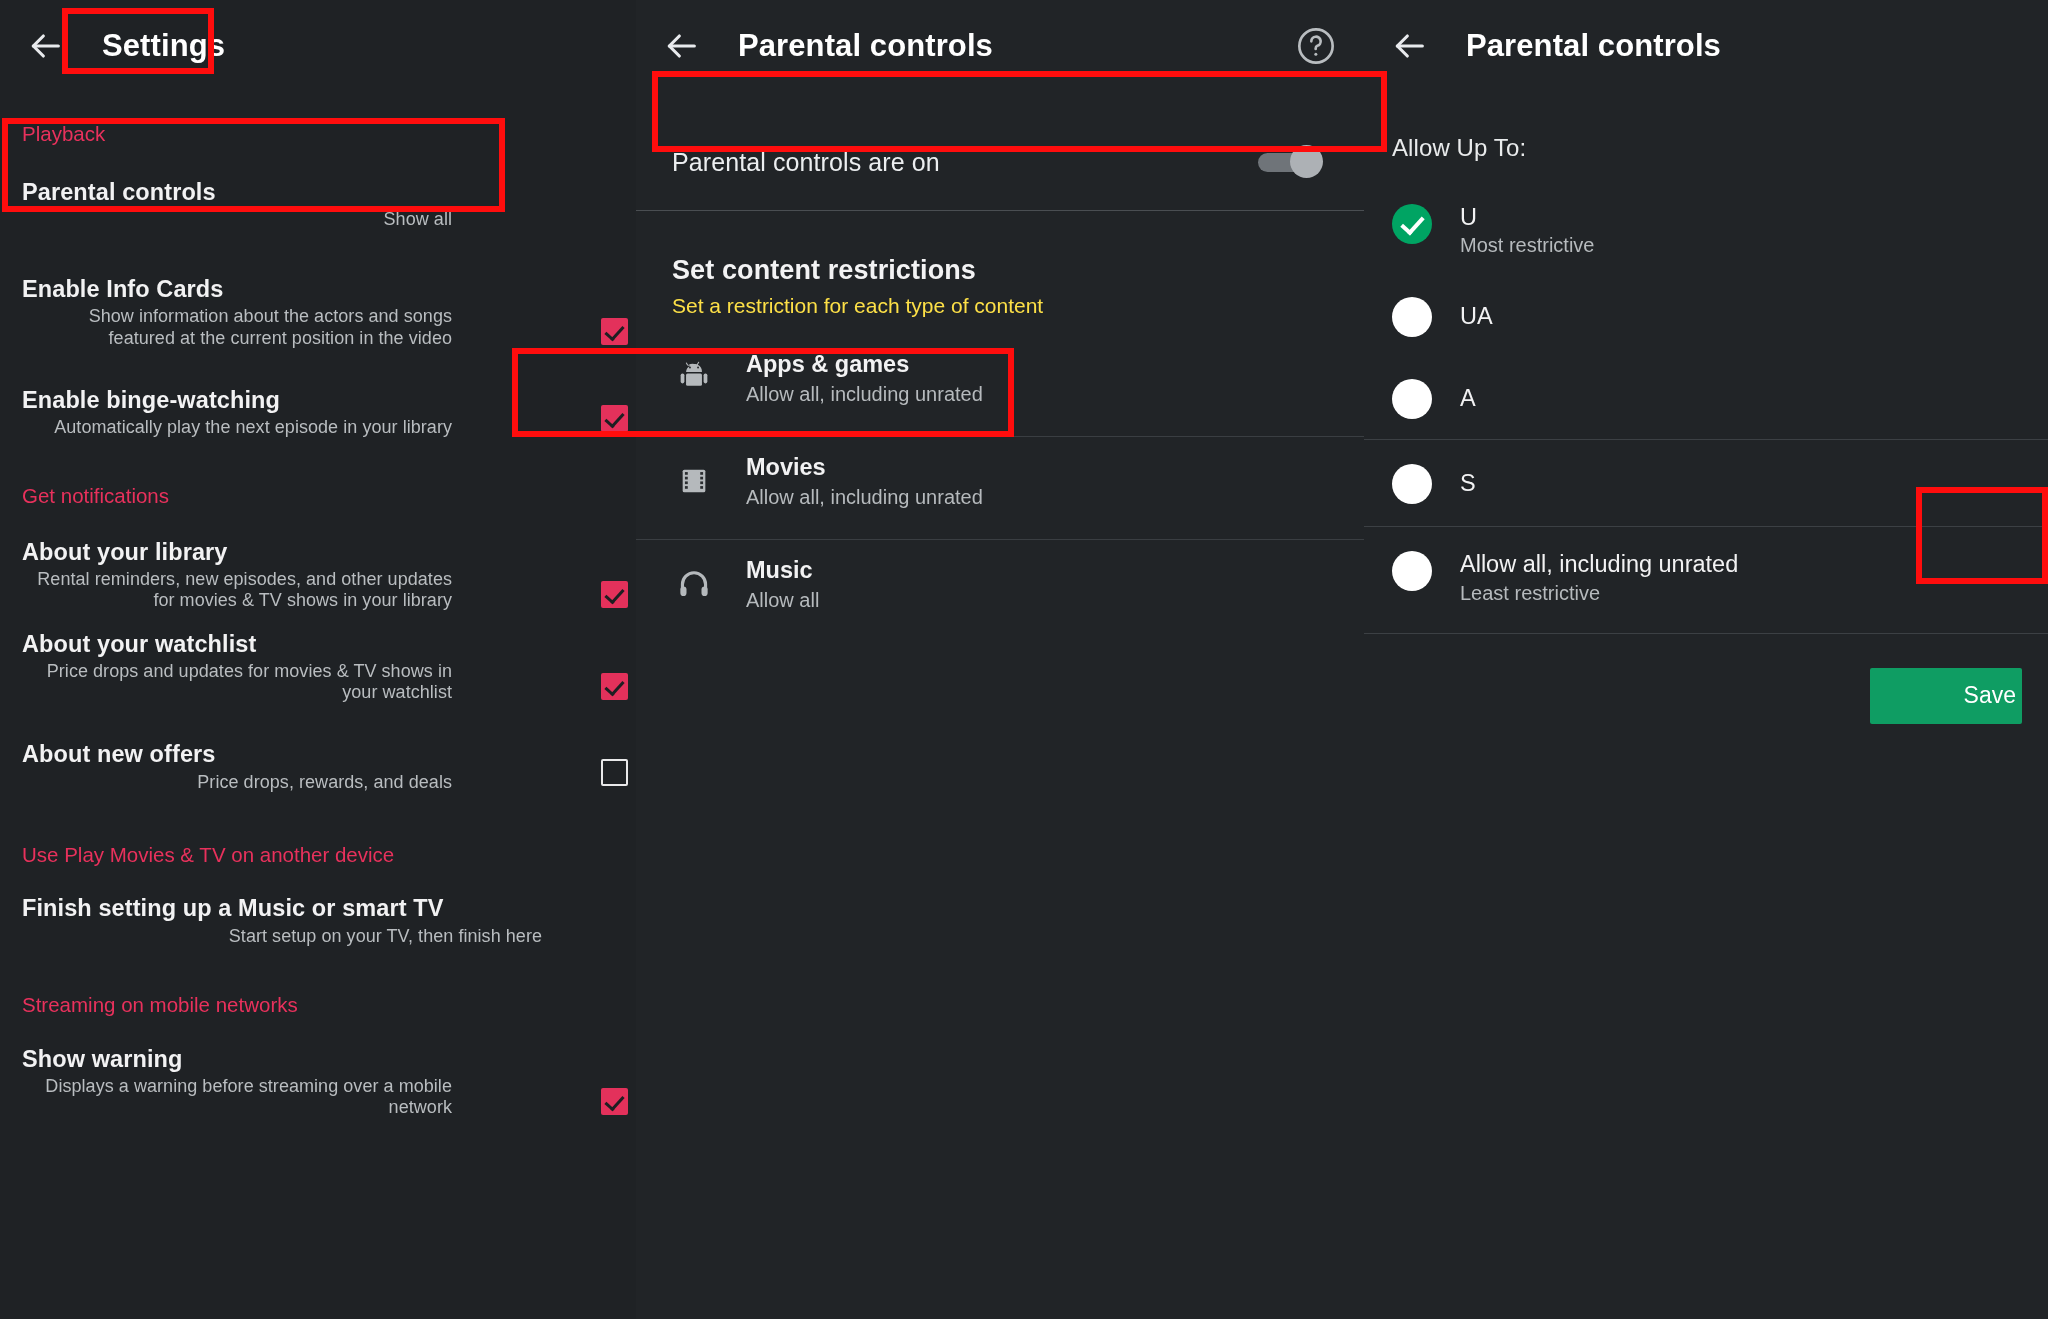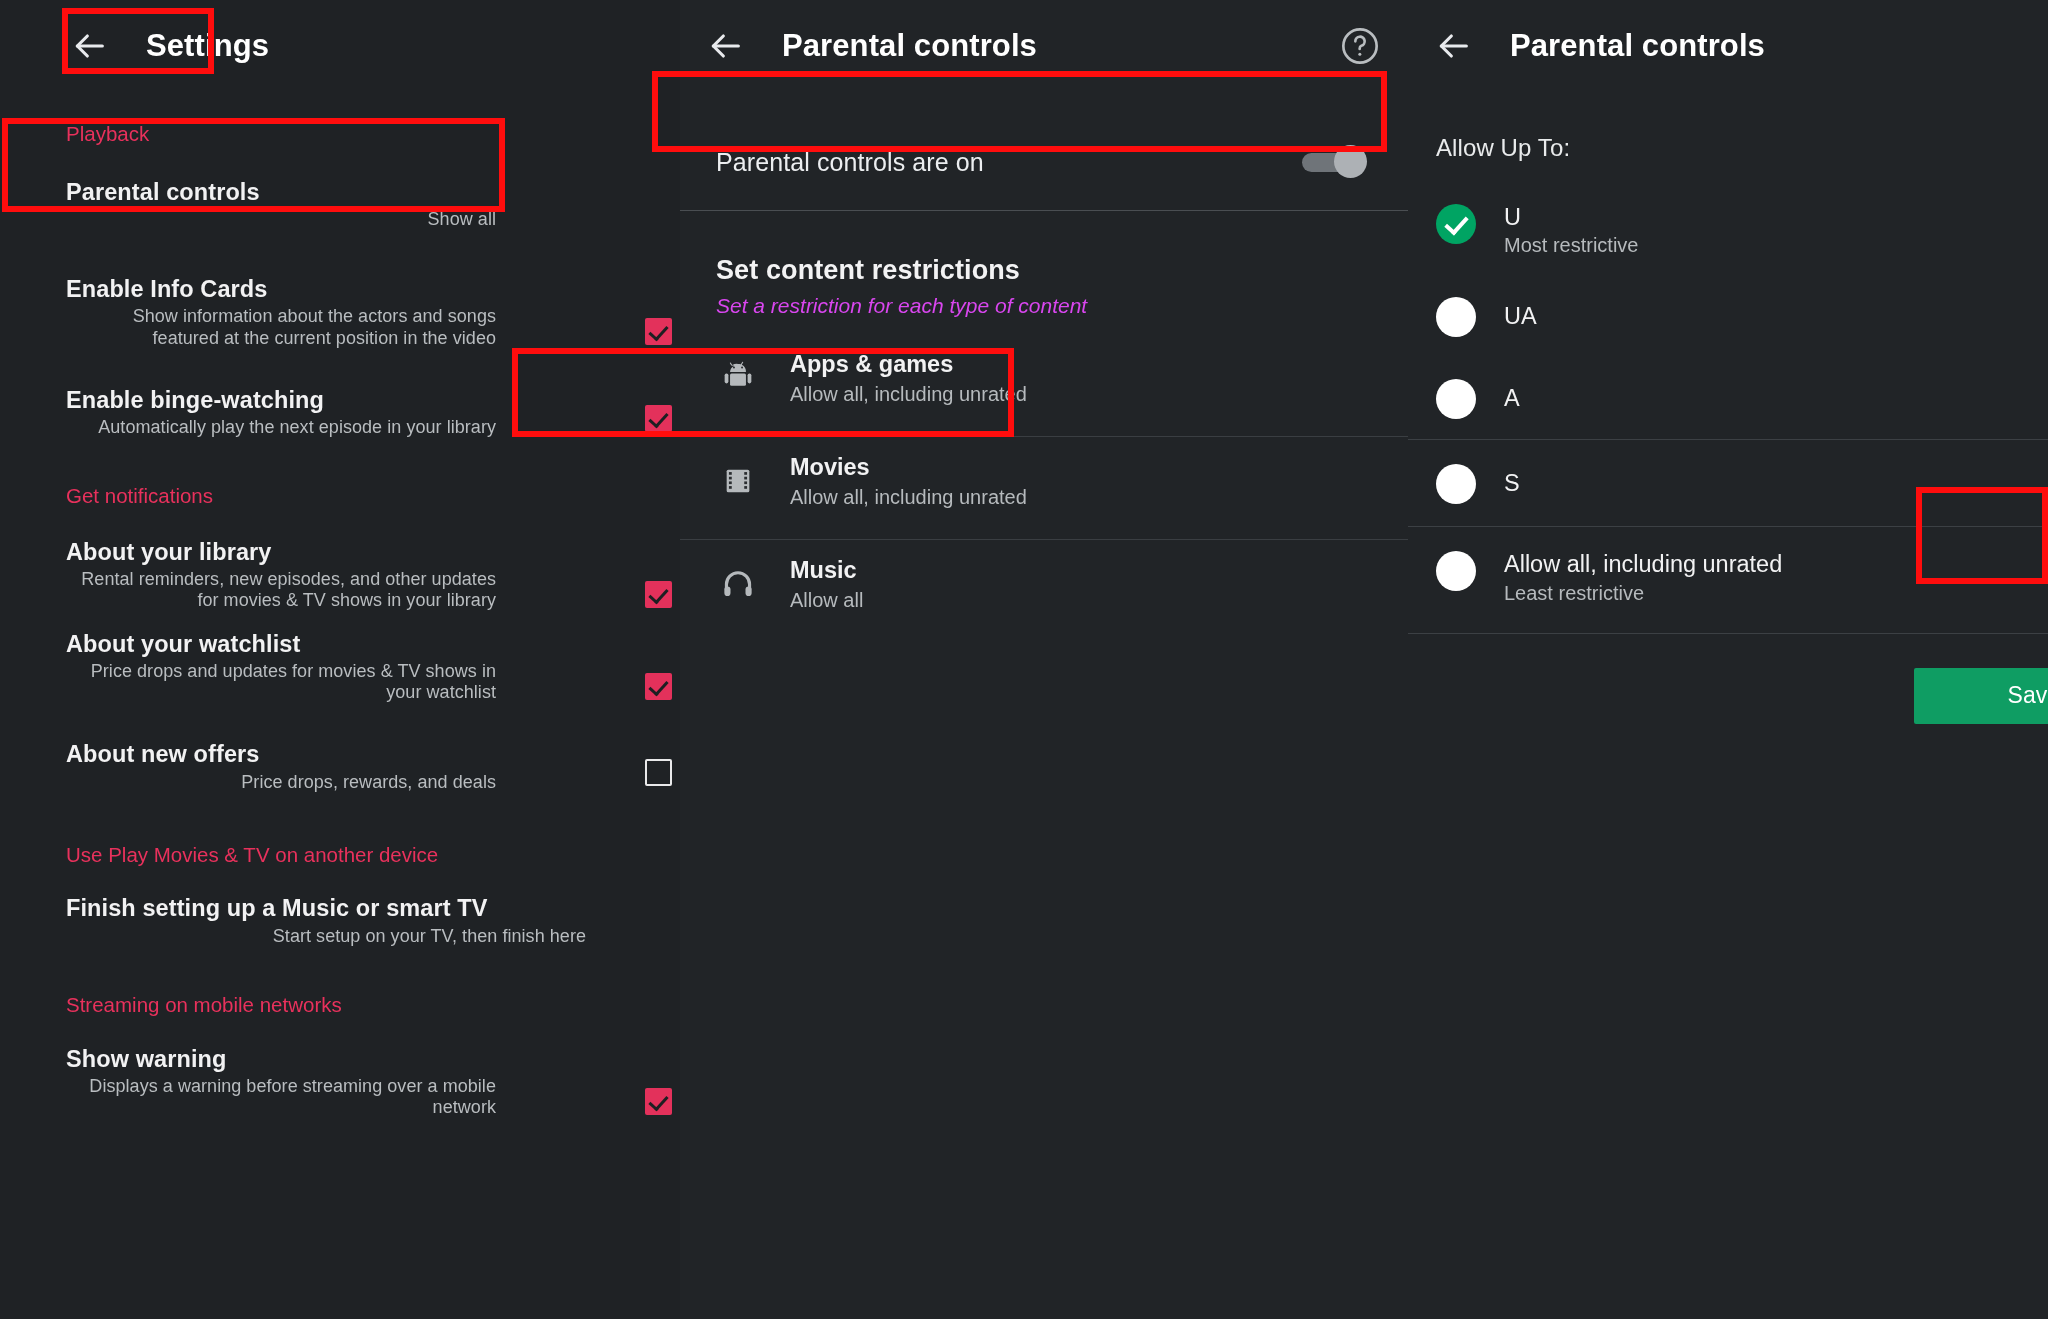--- a/index.html
+++ b/index.html
@@ -23,21 +23,21 @@
   }
 
   
   .panel {
     position: relative;
     height: 1319px;
     background: #1f2225;
     overflow: hidden;
     flex: 0 0 auto;
   }
-  .panel-left   { width: 636px; padding-left: 44px; }
+  .panel-left   { width: 636px; }
   .panel-mid    { width: 728px; background:#212427; }
   .panel-right  { width: 684px; background:#212427; }
 
   
   .appbar {
     display: flex;
     align-items: center;
     height: 92px;
     padding: 0 0 0 22px;
     box-sizing: border-box;
@@ -162,23 +162,22 @@
     padding: 44px 36px 0 36px;
   }
   .mid-head-title {
     font-size: 27px;
     font-weight: bold;
     color: #f3f3f4;
     letter-spacing: .1px;
   }
   .mid-head-sub {
     font-size: 21px;
-    color: #d946ef;
+    color: #fde047;
     margin-top: 8px;
-    font-style: italic;
   }
   .ctype-row {
     display: flex;
     align-items: flex-start;
     padding: 0 36px 0 36px;
     box-sizing: border-box;
     height: 84px;
     position: relative;
   }
   .ctype-icon {

